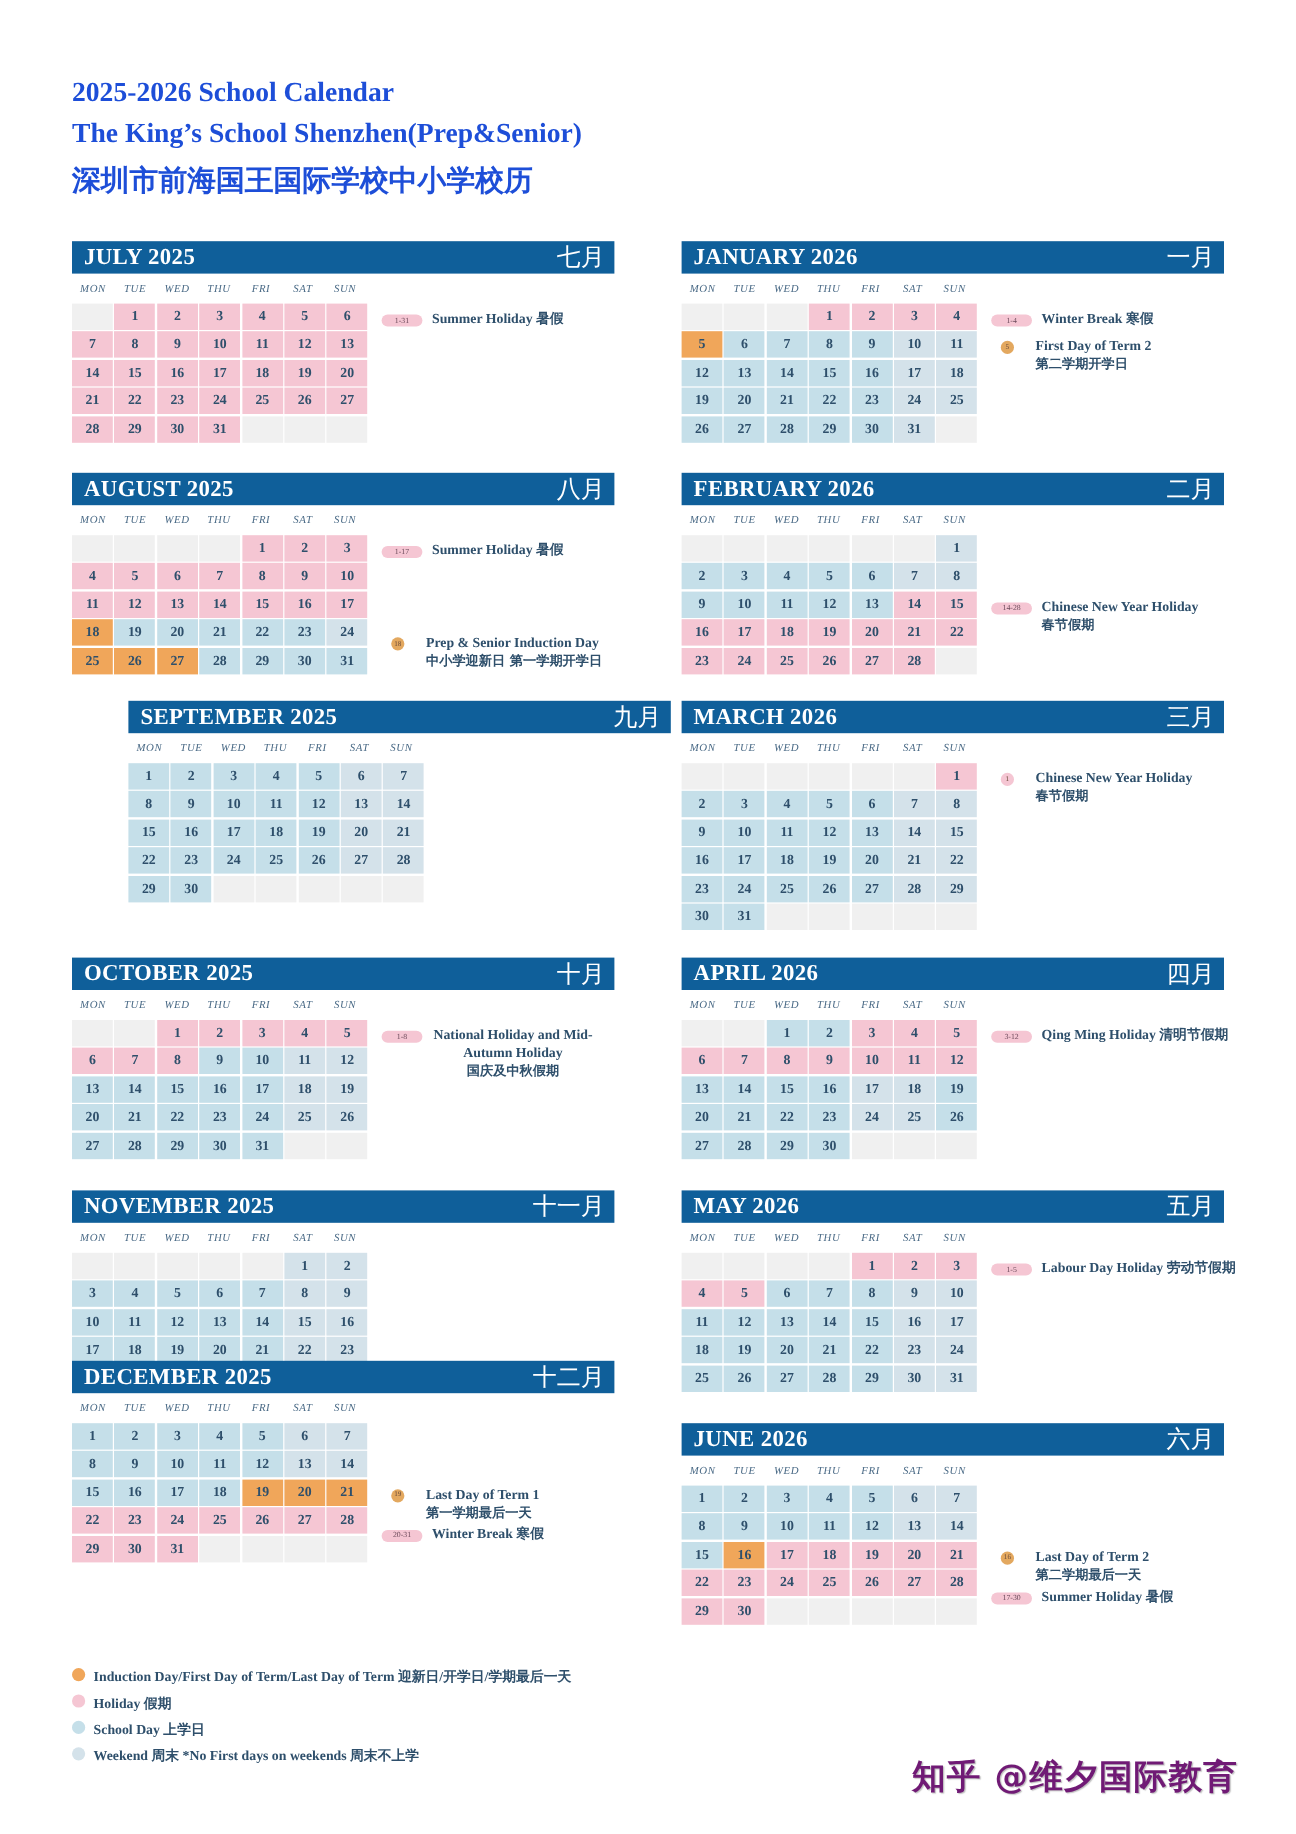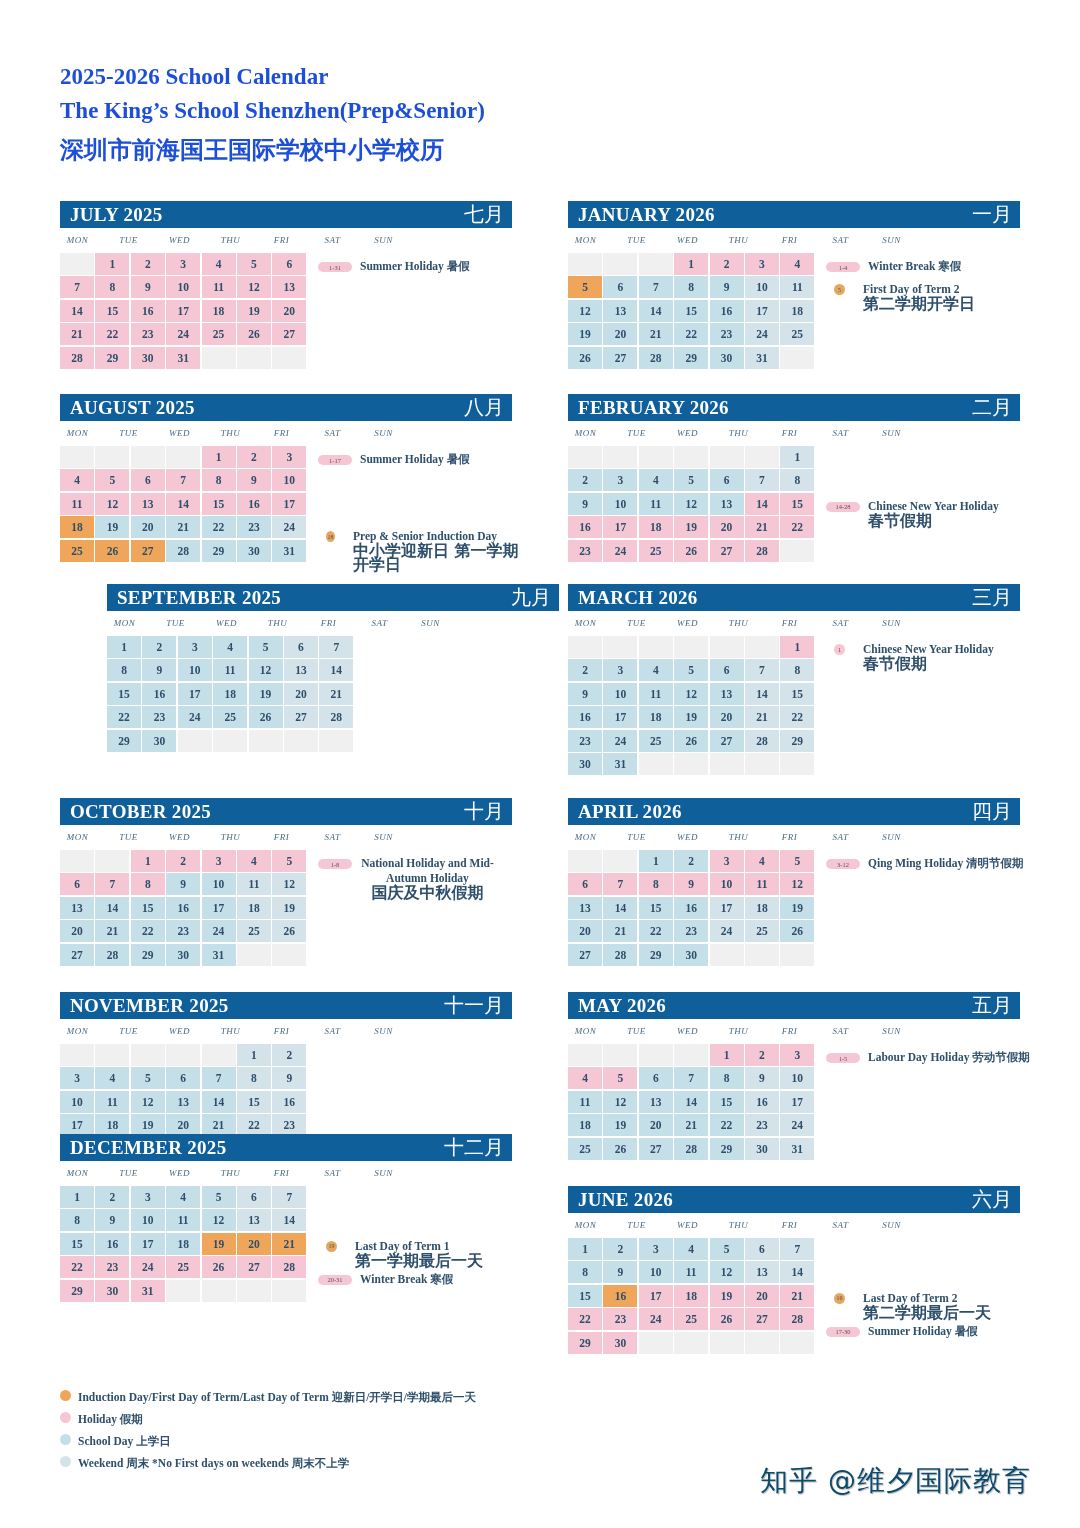--- a/index.html
+++ b/index.html
@@ -12,21 +12,21 @@
   .title-block .t2 { font-size:23px; font-weight:bold; line-height:34px; font-family:"Liberation Serif", serif; }
   .title-block .t3 { font-size:24px; font-weight:bold; line-height:40px; margin-top:2px; font-family:"DejaVu Serif", serif; }
 
   .month { position:absolute; width:452px; }
   .month .bar {
     height:27px; background:#0f5f9a; color:#ffffff; display:flex; align-items:center;
     justify-content:space-between; padding:0 8px 0 10px; box-sizing:border-box;
   }
   .month .bar .en { font-family:"Liberation Serif", serif; font-weight:bold; font-size:19px; letter-spacing:0.3px; }
   .month .bar .cn { font-size:20px; font-family:"DejaVu Sans", sans-serif; }
-  .dow { display:grid; grid-template-columns:repeat(7, 35px); margin-top:7px; height:14px;gap:16px; }
+  .dow { display:grid; grid-template-columns:repeat(7, 35px); margin-top:7px; height:14px; }
   .dow span { font-style:italic; font-size:9px; text-align:center; color:#4a6a86; font-family:"Liberation Serif", serif; letter-spacing:0.5px; }
   .grid { display:grid; grid-template-columns:repeat(7, 34px); grid-auto-rows:22px; gap:1.4px; margin-top:4px; }
   .cell { display:flex; align-items:center; justify-content:center; font-size:11.5px; font-family:"Liberation Serif", serif; font-weight:bold; color:#2e4f6b; }
   .cell.empty { background:#f0f0f0; }
   .cell.holiday { background:#f5c6d3; }
   .cell.school { background:#c5dfe9; }
   .cell.weekend { background:#d4e2ea; }
   .cell.event { background:#f0a65a; }
 
   .notes { position:absolute; left:258px; top:0; width:210px; }
@@ -35,28 +35,28 @@
     min-width:28px; height:10px; border-radius:6px; background:#f5c6d3; font-size:6.5px; color:#6b4a5a;
     display:flex; align-items:center; justify-content:center; padding:0 3px; margin-top:3px;
     font-family:"Liberation Serif", serif;
   }
   .dot {
     width:11px; height:11px; border-radius:50%; background:#e3a85f; font-size:6px; color:#6b4a3a;
     display:flex; align-items:center; justify-content:center; margin:2px 10px 0 8px; font-family:"Liberation Serif", serif;
   }
   .dot.pinkdot { background:#f5c6d3; }
   .note-text { margin-left:8px; font-size:11.5px; font-weight:bold; line-height:15px; color:#2e4f6b; font-family:"Liberation Serif", serif; }
-  .note-text .cn { display:block; font-family:"DejaVu Serif", serif; font-size:16px; line-height:14px; }
+  .note-text .cn { display:block; font-family:"DejaVu Serif", serif; font-size:11px; line-height:14px; }
   .dot + .note-text { margin-left:8px; }
 
   .legend { position:absolute; left:60px; top:1390px; }
   .legend .row { display:flex; align-items:flex-start; height:22px; }
   .legend .sw { width:11px; height:11px; border-radius:50%; margin-right:7px; }
   .legend .txt { font-size:11.5px; font-weight:bold; color:#2e4f6b; font-family:"Liberation Serif", serif; }
-  .watermark { position:absolute; left:760px; top:1462px; font-size:28px; color:#0c4a6e; font-family:"DejaVu Sans", sans-serif; letter-spacing:1px; text-shadow:1px 1px 1px #bdbdbd; }
+  .watermark { position:absolute; left:760px; top:1462px; font-size:28px; color:#701a75; font-family:"DejaVu Sans", sans-serif; letter-spacing:1px; text-shadow:1px 1px 1px #bdbdbd;font-weight:bold; }
 </style>
 </head>
 <body>
 
 <div class="title-block">
   <div class="t1">2025-2026 School Calendar</div>
   <div class="t2">The King’s School Shenzhen(Prep&amp;Senior)</div>
   <div class="t3">深圳市前海国王国际学校中小学校历</div>
 </div>
 

